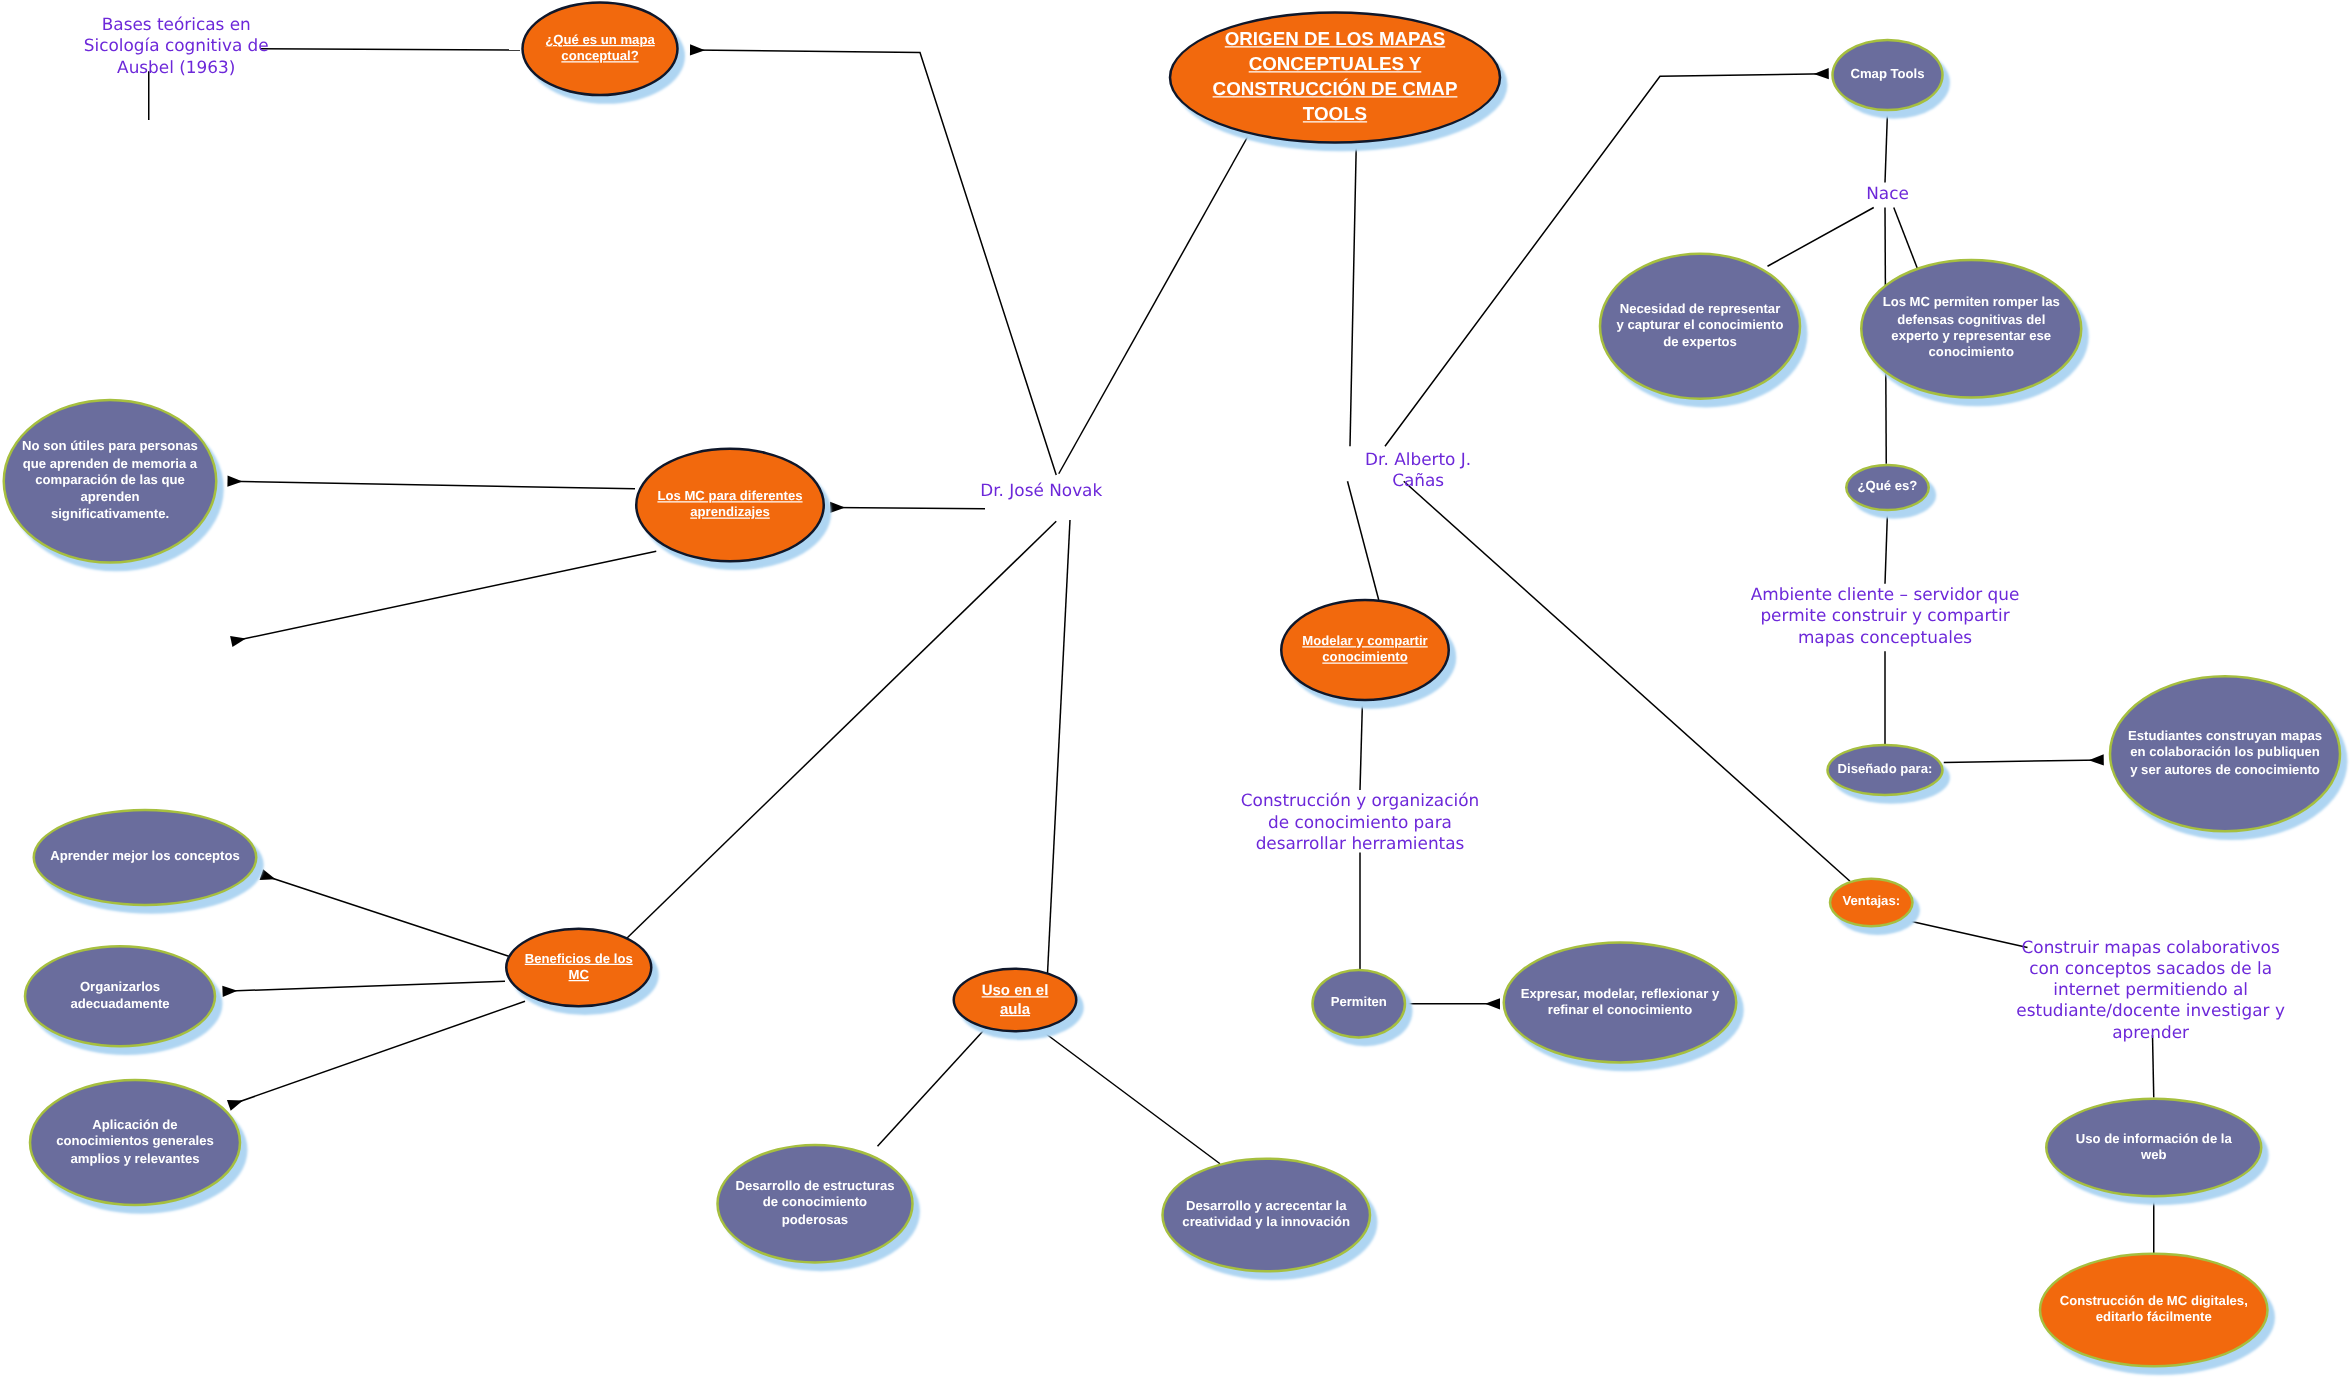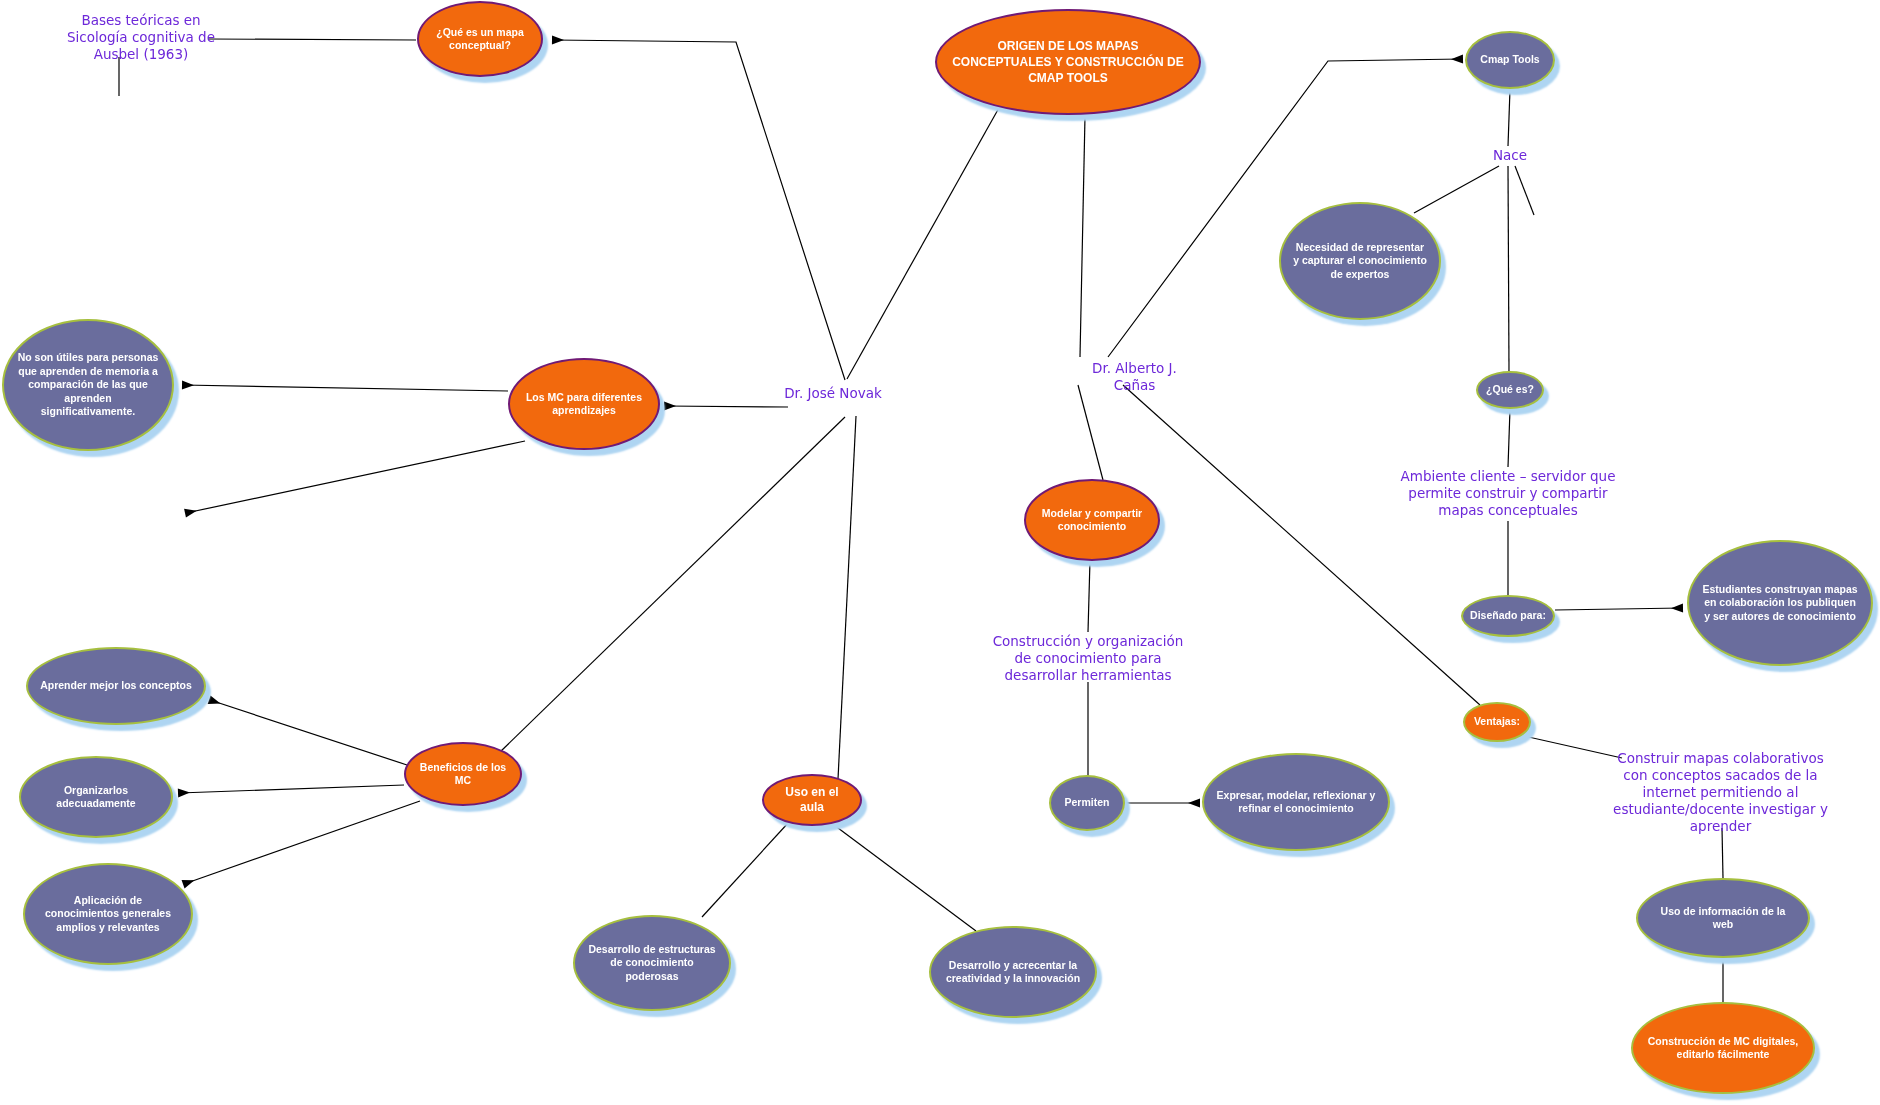--- a/index.html
+++ b/index.html
@@ -11,24 +11,24 @@
   .node{
     position:absolute;z-index:2;border-radius:50%;
     display:flex;align-items:center;justify-content:center;text-align:center;
     box-sizing:border-box;padding:4px 12px;
     box-shadow:5px 6px 2px #aed5f2;
     font-family:"Liberation Sans","DejaVu Sans",sans-serif;
     font-weight:bold;color:#ffffff;font-size:10.5px;line-height:1.28;
   }
   .orange{background:#f2690d;}
   .purple{background:#6a6d9d;}
-  .bdark{border:2px solid #701a75;}
+  .bdark{border:2px solid #0f172a;text-decoration:underline;}
   .bgreen{border:2px solid #a6bf3f;}
   .bnavy{border:2px solid #2a3166;}
-  .node.title-node{font-size:12px;line-height:1.35;}
+  .node.title-node{font-size:15px;line-height:1.35;}
   .plain-label{
     position:absolute;z-index:2;color:#6d28d9;font-size:13.5px;line-height:1.25;
     text-align:center;font-family:"DejaVu Sans","Liberation Sans",sans-serif;
   }
 </style>
 </head>
 <body>
 
 <div id="canvas">
 
@@ -129,20 +129,23 @@
   </div>
   <div class="node purple bgreen" style="left:1202px;top:753px;width:188px;height:98px;">
     <span>Expresar, modelar, reflexionar y refinar el conocimiento</span>
   </div>
   <div class="node purple bgreen" style="left:1465px;top:31px;width:90px;height:58px;padding:2px 6px;">
     <span>Cmap Tools</span>
   </div>
   <div class="node purple bgreen" style="left:1279px;top:202px;width:162px;height:118px;">
     <span>Necesidad de representar y capturar el conocimiento de expertos</span>
   </div>
+  <div class="node purple bgreen" style="left:1488px;top:207px;width:178px;height:112px;">
+    <span>Los MC permiten romper las defensas cognitivas del experto y representar ese conocimiento</span>
+  </div>
   <div class="node purple bgreen" style="left:1476px;top:371px;width:68px;height:38px;padding:2px 4px;">
     <span>¿Qué es?</span>
   </div>
   <div class="node purple bgreen" style="left:1461px;top:595px;width:94px;height:42px;padding:2px 4px;">
     <span>Diseñado para:</span>
   </div>
   <div class="node purple bgreen" style="left:1687px;top:540px;width:186px;height:126px;">
     <span>Estudiantes construyan mapas en colaboración los publiquen y ser autores de conocimiento</span>
   </div>
   <div class="node purple bgreen" style="left:1636px;top:878px;width:174px;height:80px;">

